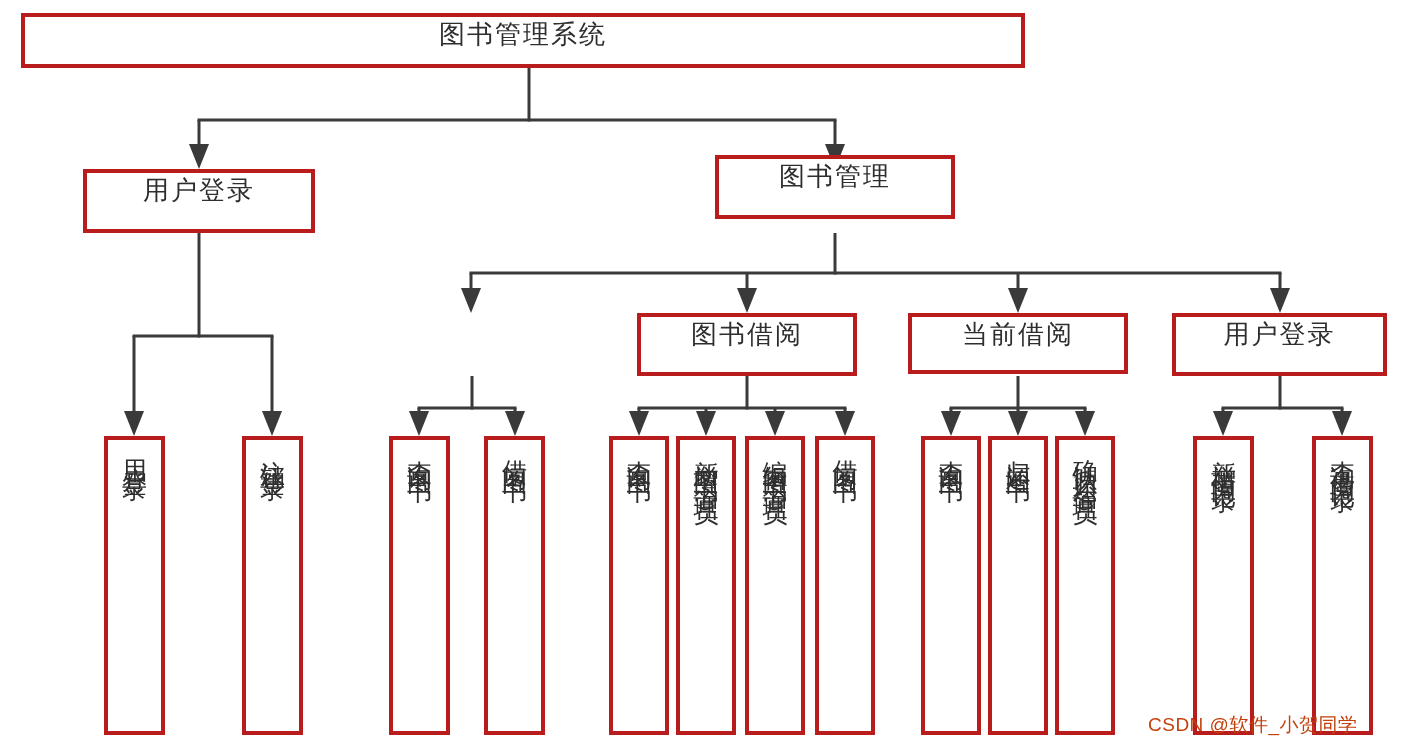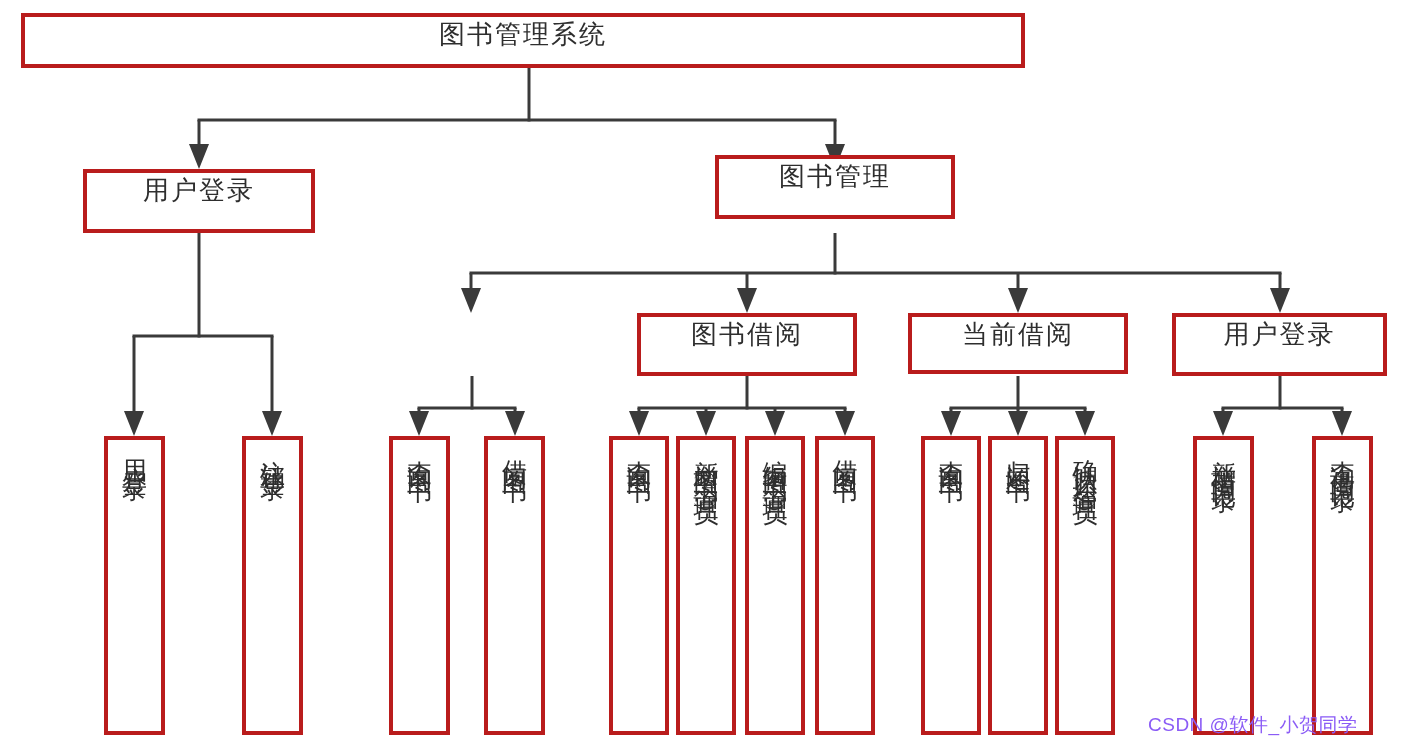--- a/index.html
+++ b/index.html
@@ -38,21 +38,21 @@
     letter-spacing: 6px;
     line-height: 1;
     white-space: nowrap;
   }
   .watermark {
     position: absolute;
     left: 1148px;
     top: 712px;
     font-size: 19px;
     letter-spacing: 0.5px;
-    color: #8b5cf6;
+    color: #c2410c;
     white-space: nowrap;
     z-index: 5;
   }
 </style>
 </head>
 <body>
 
 <div class="canvas">
 
   <svg class="svg-layer" width="1405" height="747" viewBox="0 0 1405 747" aria-hidden="true">

